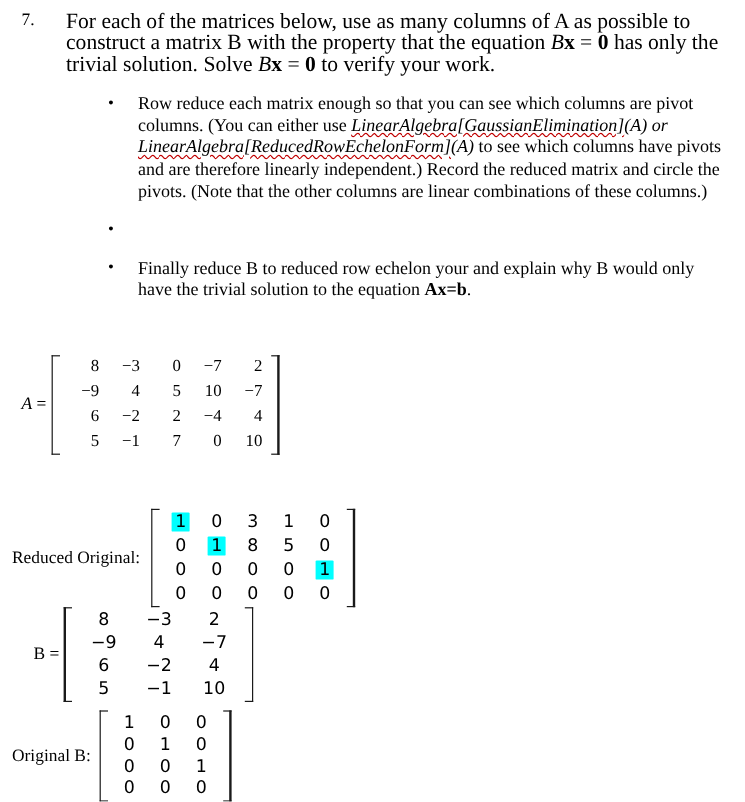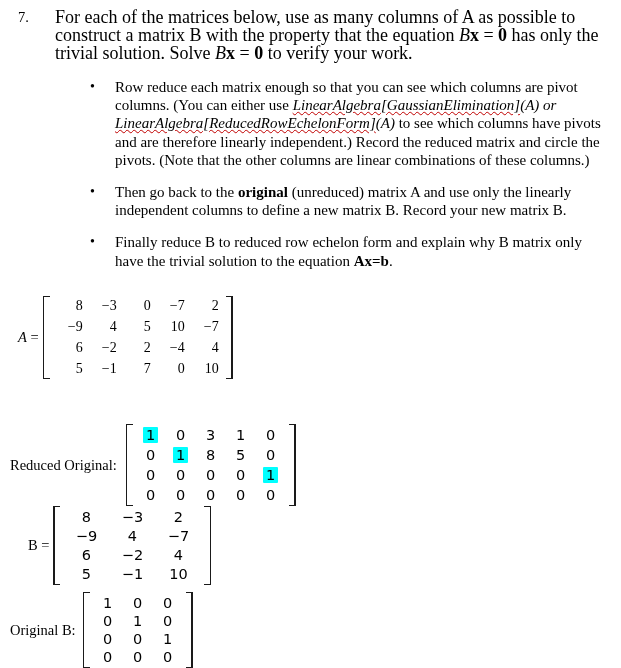--- a/index.html
+++ b/index.html
@@ -180,26 +180,25 @@
 
 <div class="bullets">
 
   <div class="bullet-item">
     <div class="bullet-dot">•</div>
     <div class="bullet-text"><span>Row reduce each matrix enough so that you can see which columns are pivot columns. (You can either use </span><span class="spell">LinearAlgebra[GaussianElimination]</span><span class="ital">(A)</span><span class="ital"> or </span><span class="spell">LinearAlgebra[ReducedRowEchelonForm]</span><span class="ital">(A)</span><span> to see which columns have pivots and are therefore linearly independent.) Record the reduced matrix and circle the pivots. (Note that the other columns are linear combinations of these columns.)</span></div>
   </div>
 
   <div class="bullet-item">
     <div class="bullet-dot">•</div>
-    <div class="bullet-text"><span>Then go back to the </span><span class="bld">original</span><span> (unreduced) matrix A and use only the linearly independent columns to define a new matrix B. Record your new matrix B.</span></div>
   </div>
 
   <div class="bullet-item">
     <div class="bullet-dot">•</div>
-    <div class="bullet-text"><span>Finally reduce B to reduced row echelon form and explain why B matrix only have the trivial solution to the equation </span><span class="bld">Ax=b</span><span>.</span></div>
+    <div class="bullet-text"><span>Finally reduce B to reduced row echelon your and explain why B would only have the trivial solution to the equation </span><span class="bld">Ax=b</span><span>.</span></div>
   </div>
 
 </div>
 
 <div class="mat-block mat-a" style="left:18px; top:296px;">
   <div class="mat-label serif-italic"><span>A</span>&nbsp;<span style="font-style:normal">=</span></div>
   <div class="matrix">
     <div class="brk brk-l">
         <i></i>
       </div>

